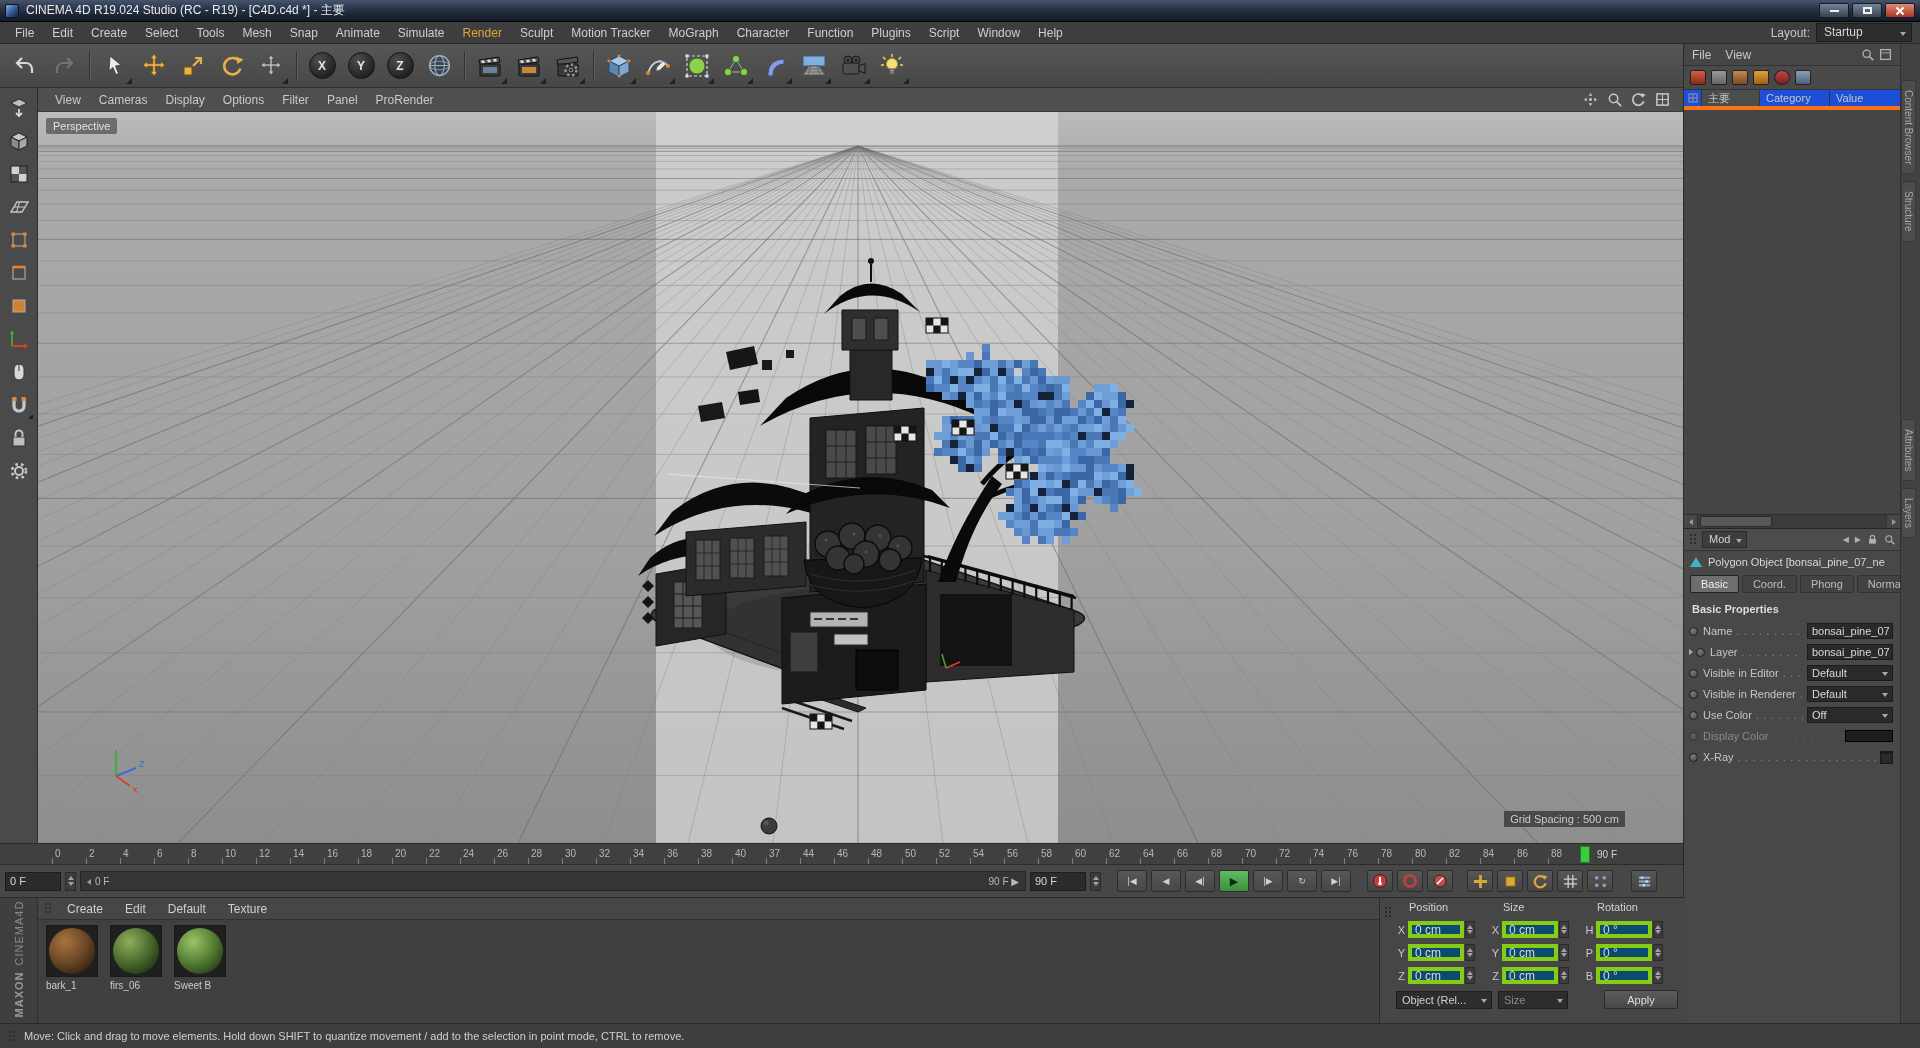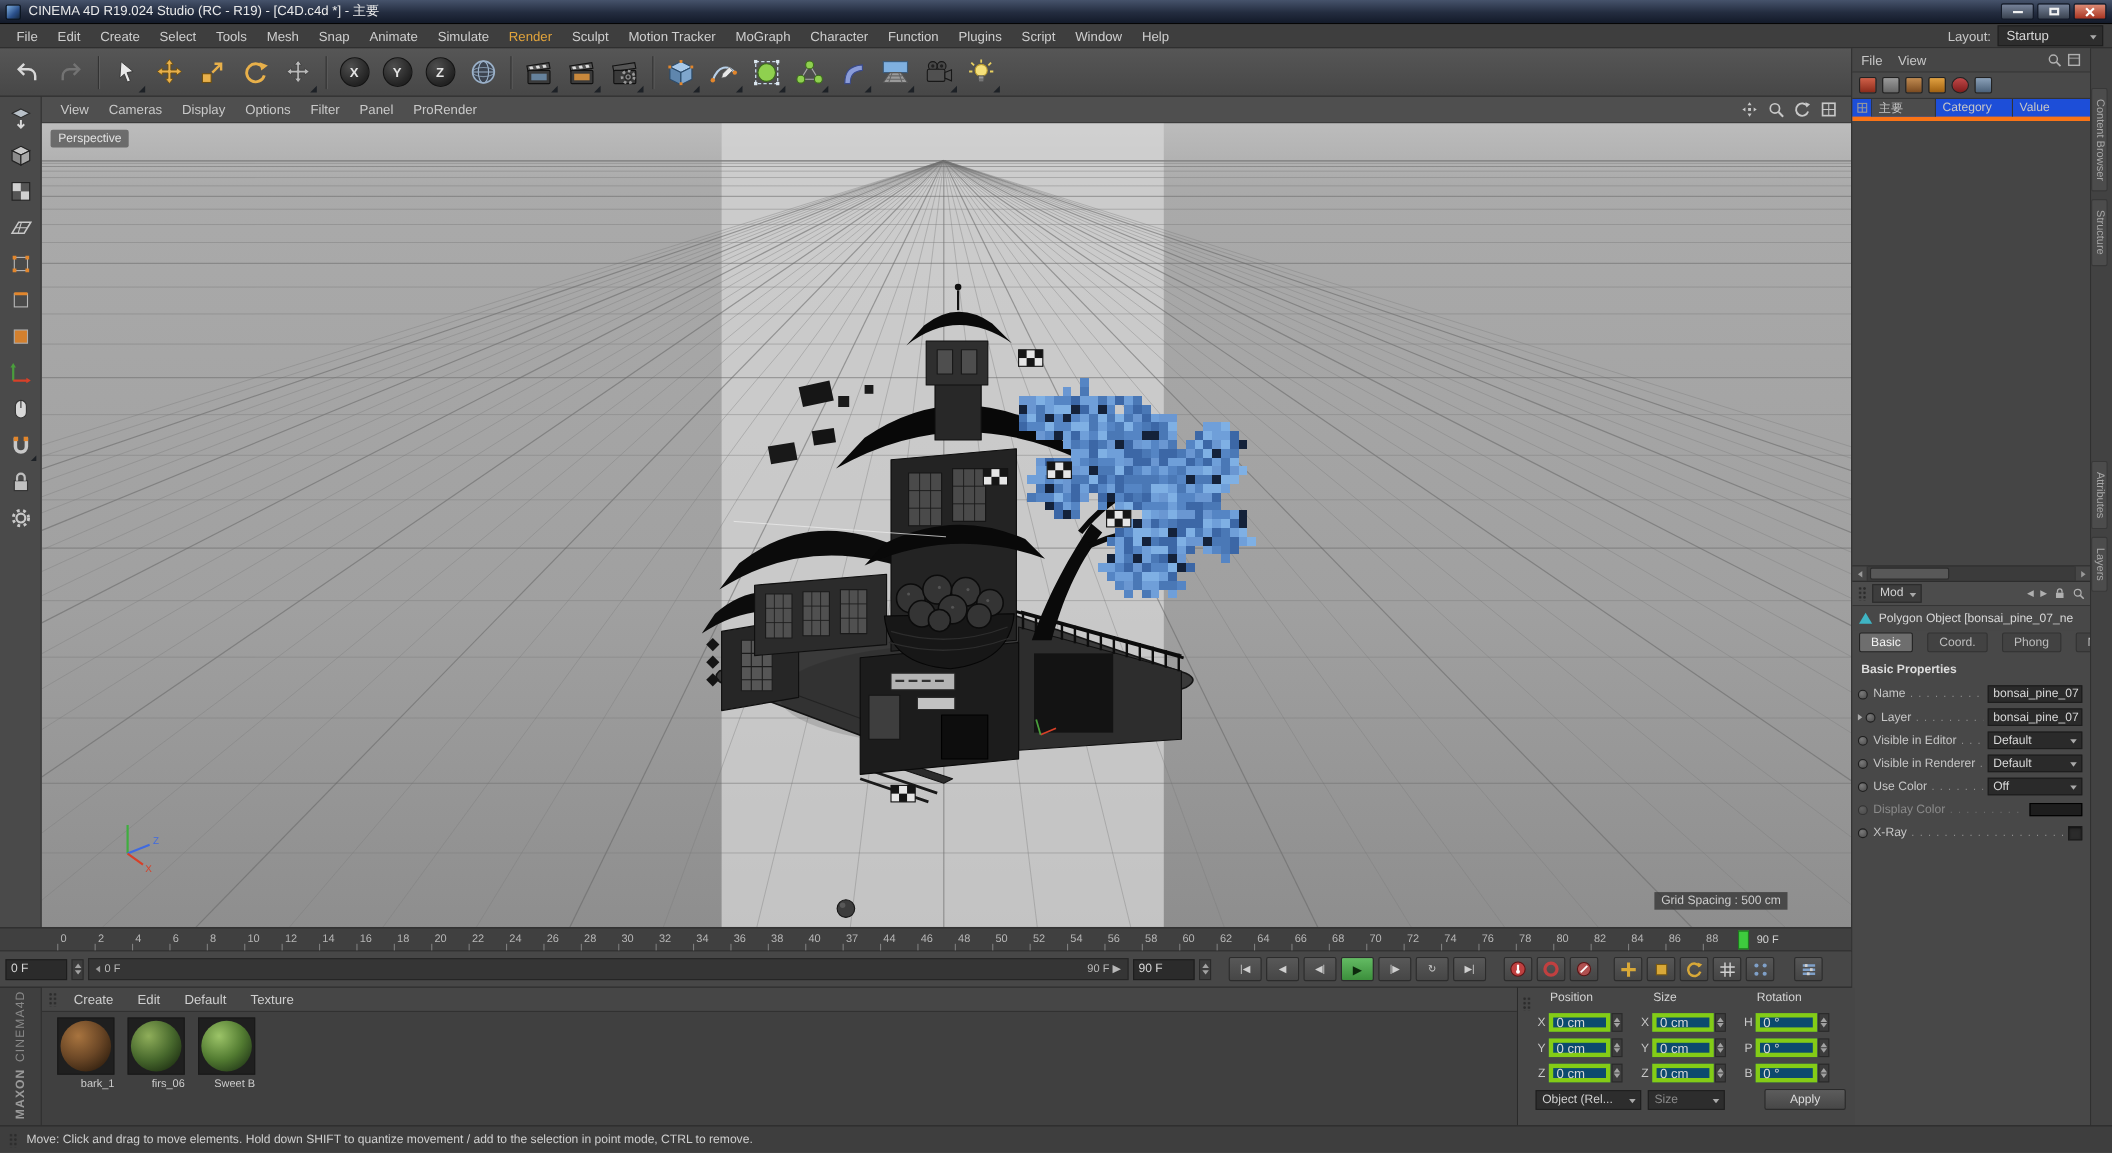--- a/index.html
+++ b/index.html
@@ -65,21 +65,21 @@
 .tri-r{border-top:3px solid transparent;border-bottom:3px solid transparent;border-left:4px solid #9a9a9a}
 
 .am{height:495px;border-top:1px solid #272727;display:flex;flex-direction:column;background:#484848}
 .am-header{height:22px;display:flex;align-items:center;gap:5px;padding:0 5px;background:#4c4c4c;border-bottom:1px solid #353535}
 .grip{width:8px;height:13px;background-image:radial-gradient(#2c2c2c 1px,transparent 1.3px);background-size:4px 4px;flex:none}
 .mode-dd{background:#3d3d3d;border:1px solid #2a2a2a;padding:1px 16px 2px 6px;font-size:11px;color:#d2d2d2;position:relative}
 .mode-dd::after{content:"";position:absolute;right:4px;top:7px;border-left:3px solid transparent;border-right:3px solid transparent;border-top:4px solid #aaa}
 .am-hicons{margin-left:auto;display:flex;gap:6px;align-items:center;color:#b0b0b0;font-size:8px}
 .am-title{height:22px;display:flex;align-items:center;gap:6px;padding:0 6px;font-size:11px;color:#d8d8d8;background:#484848}
 .obj-tri{width:0;height:0;border-left:6px solid transparent;border-right:6px solid transparent;border-bottom:10px solid #3fb5c4}
-.am-tabs{display:flex;gap:13px;padding:2px 6px 5px}
+.am-tabs{display:flex;gap:3px;padding:2px 6px 5px}
 .am-tab{padding:2px 10px;background:#424242;border:1px solid #323232;border-radius:2px;font-size:11px;color:#bdbdbd}
 .am-tab.hl{background:#6e6e6e;color:#f2f2f2;border-color:#222}
 .am-section{font-weight:bold;color:#dcdcdc;font-size:11px;padding:5px 8px 7px}
 .arow{display:flex;align-items:center;height:18px;padding:0 7px 0 5px;margin-bottom:3px}
 .radio{width:9px;height:9px;border-radius:50%;border:1px solid #1f1f1f;background:radial-gradient(circle at 35% 30%,#7a7a7a,#4a4a4a);margin-right:5px;flex:none}
 .expander{width:0;height:0;border-top:3px solid transparent;border-bottom:3px solid transparent;border-left:4px solid #aaa;margin-right:3px}
 .alabel{font-size:11px;color:#c6c6c6;white-space:nowrap}
 .alabel.dim{color:#8a8a8a}
 .leader{flex:1;overflow:hidden;white-space:nowrap;font-size:10px;color:#8e8e8e;margin:0 4px;letter-spacing:1px}
 .leader::after{content:". . . . . . . . . . . . . . . . . . . . . . . . . ."}
@@ -114,21 +114,21 @@
 .mat-menu{height:22px;display:flex;align-items:center;gap:4px;padding:0 6px;background:#464646;border-bottom:1px solid #313131;font-size:12px}
 .mat-menu-items{display:flex}
 .mat-menu-items .menu-item{padding:2px 11px}
 .mat-tabs{height:26px;display:flex;background:#333;border-bottom:1px solid #2a2a2a}
 .ltab{height:100%;display:flex;align-items:center;font-size:11px;border-right:1px solid #2a2a2a;padding:0 10px;justify-content:center}
 .ltab-all{width:132px;background:#76879c;color:#14171c}
 .ltab-none{width:132px;background:#3a3a3a;color:#b4b4b4}
 .ltab-bonsai{width:232px;background:#6d84a3;color:#12151a;justify-content:flex-start;position:relative;padding-left:12px}
 .ltab-bonsai::before{content:"";position:absolute;left:0;top:0;width:4px;height:100%;background:#c43bc4}
 .mat-body{flex:1;display:flex;padding:5px 0 0 8px;gap:6px;background:#404040}
-.mat{width:58px;display:flex;flex-direction:column;align-items:flex-end}
+.mat{width:58px;display:flex;flex-direction:column;align-items:flex-start}
 .mat-sphere{width:52px;height:52px;background:#1f1f1f;border:1px solid #191919;display:flex;align-items:center;justify-content:center}
 .ball{width:46px;height:46px;border-radius:50%}
 .mat-0 .ball{background:radial-gradient(circle at 35% 30%,#a8743f,#6b4726 48%,#2c1c0d 88%)}
 .mat-1 .ball{background:radial-gradient(circle at 35% 30%,#8fae5a,#48692d 50%,#1b2c11 88%)}
 .mat-2 .ball{background:radial-gradient(circle at 35% 30%,#9cc468,#527b31 50%,#203517 88%)}
 .mat-name{font-size:10px;color:#cccccc;margin-top:3px;max-width:58px;overflow:hidden;white-space:nowrap}
 
 .coords{flex:1;background:#464646;display:flex}
 .coords-grip{width:16px;display:flex;align-items:flex-start;justify-content:center;padding-top:8px}
 .coords-content{flex:1;padding:3px 8px 3px 0;display:flex;flex-direction:column}

